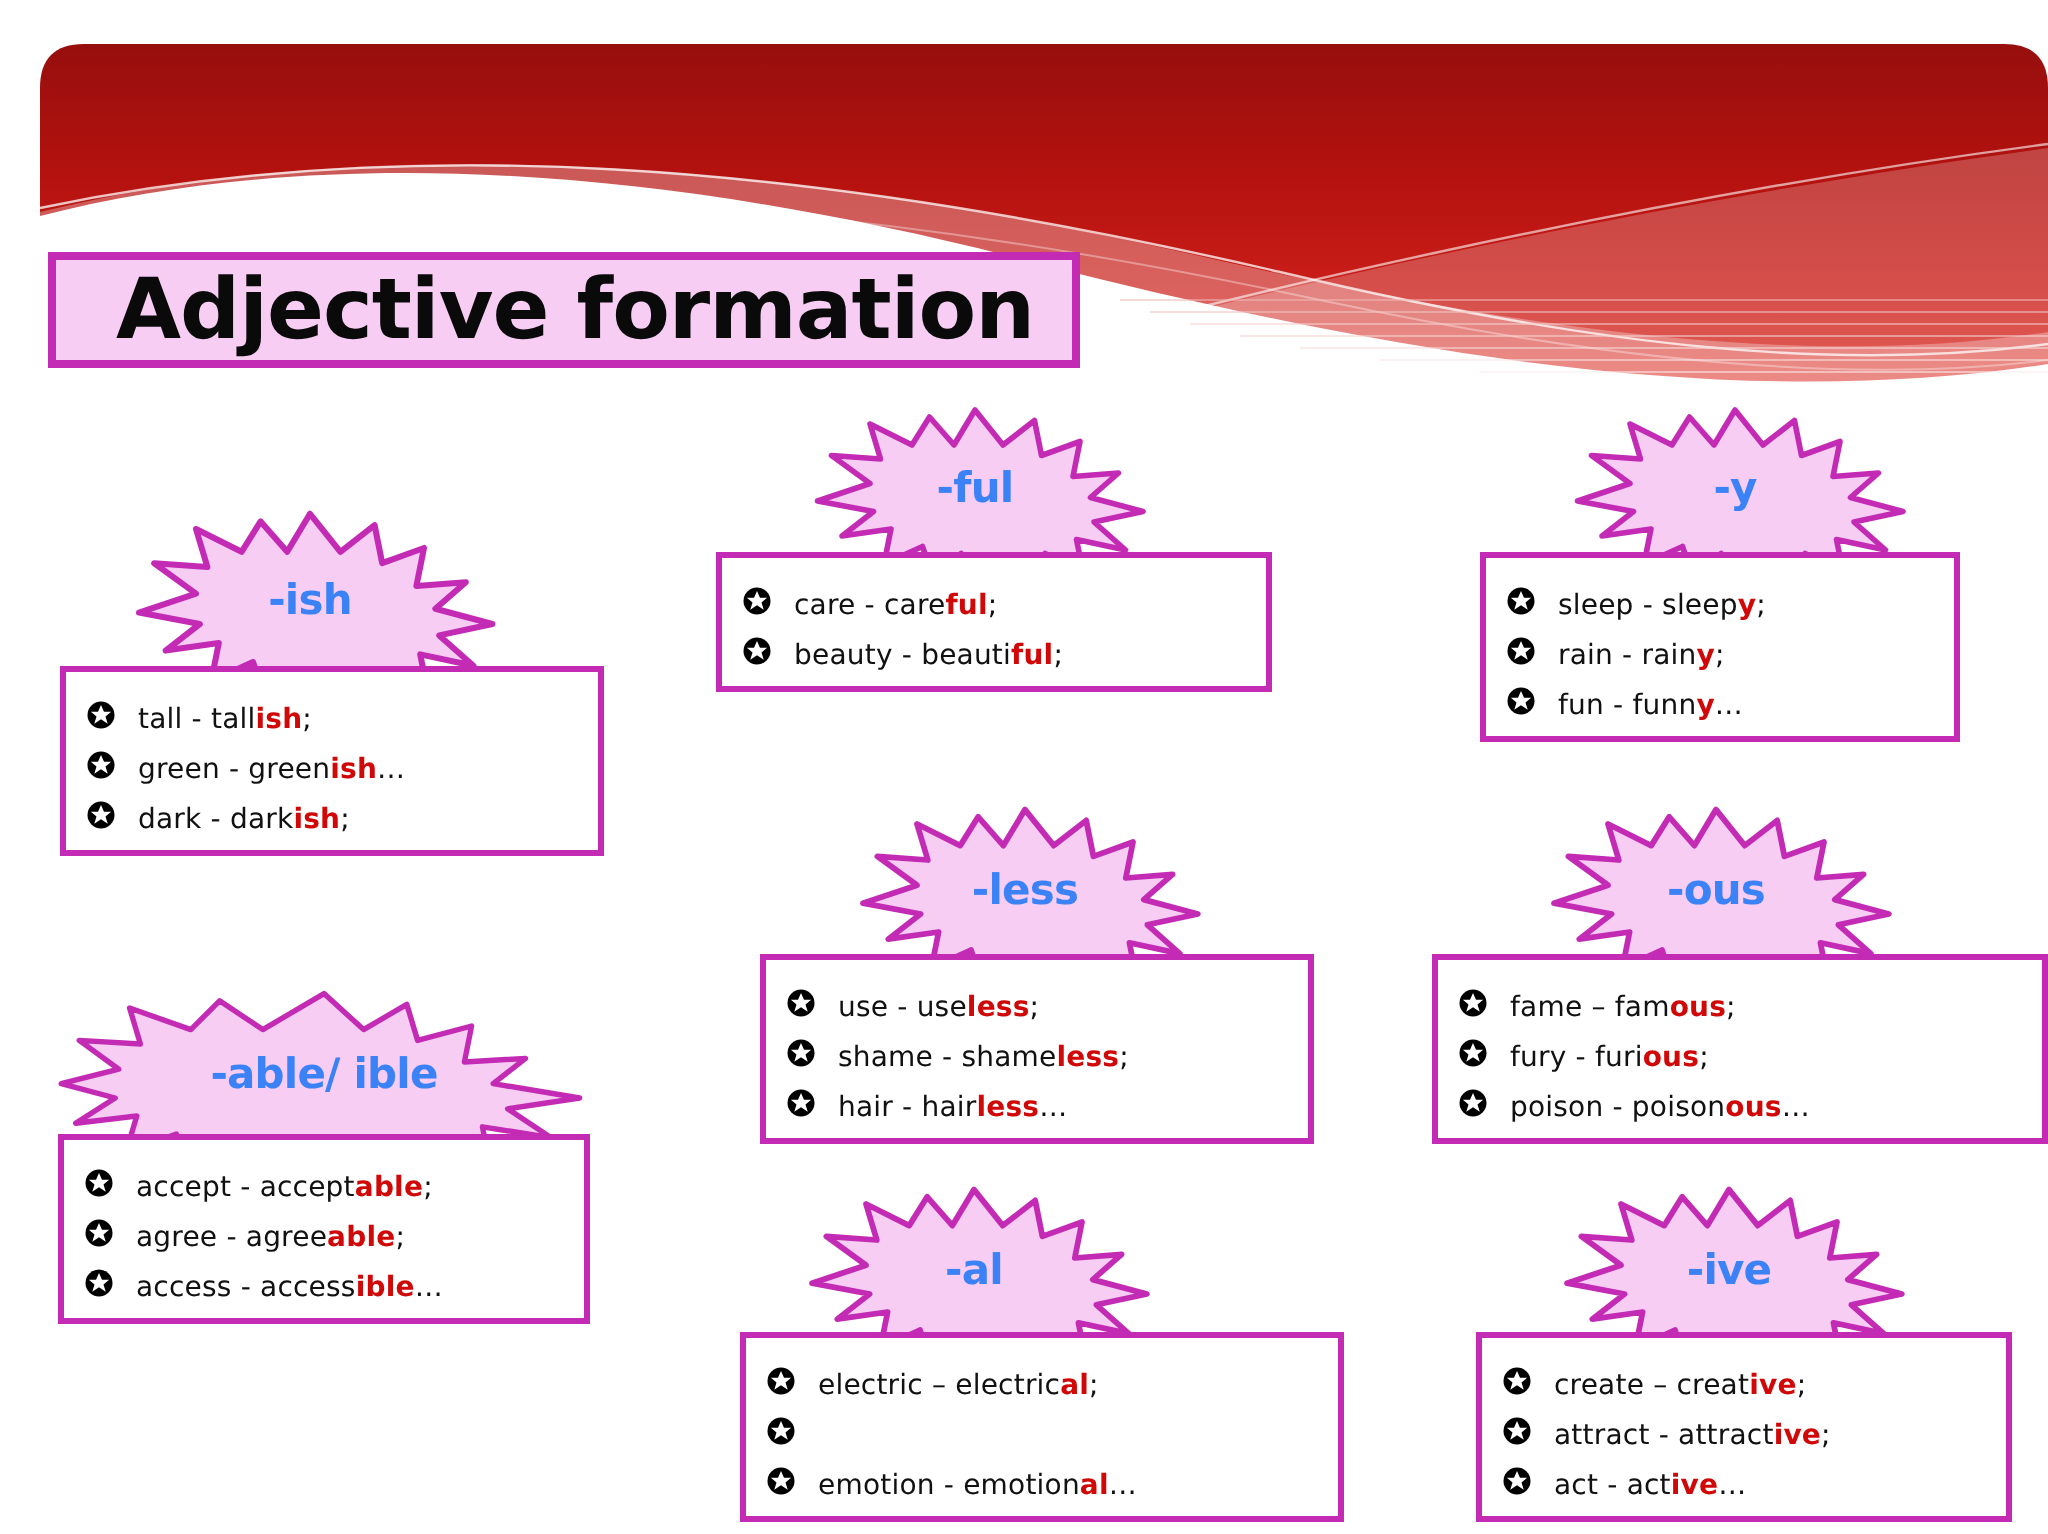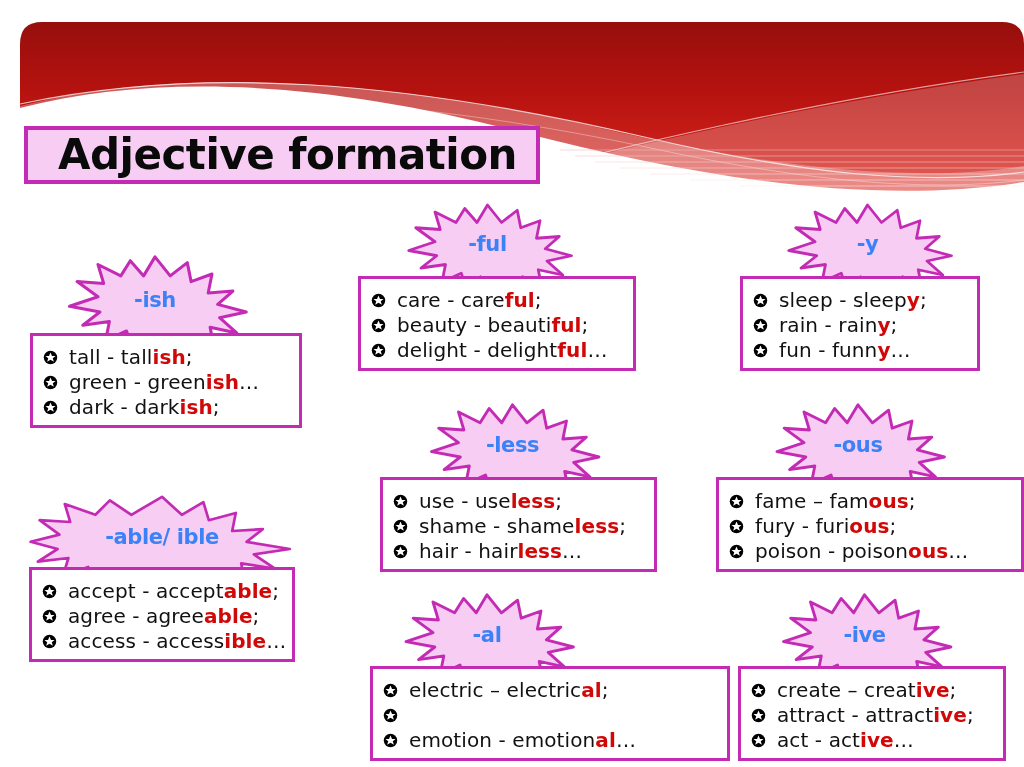--- a/index.html
+++ b/index.html
@@ -108,21 +108,21 @@
     font-family: "DejaVu Sans", sans-serif;
     font-size: 15px;
     color: #000000;
     line-height: 25px;
     position: relative;
     top: 1px;
   }
   .ex-bullet svg { display: block; margin-top: 6px; }
   .ex-text {
     font-family: "DejaVu Sans", sans-serif;
-    font-size: 20px;
+    font-size: 14px;
     line-height: 25px;
     color: #111111;
     letter-spacing: 0.1px;
   }
   .ex-text b {
     color: #d00808;
     font-weight: bold;
   }
   .ex-text .plain {
     color: #111111;
@@ -239,29 +239,20 @@
       </div>
       <div class="ex-row">
         <span class="ex-bullet">
             <svg width="15" height="15" viewBox="0 0 16 16">
               <circle cx="8" cy="8" r="7.2" fill="#000"></circle>
               <polygon points="8,2.6 9.6,6.3 13.4,6.3 10.4,8.8 11.6,12.6 8,10.3 4.4,12.6 5.6,8.8 2.6,6.3 6.4,6.3" fill="#fff"></polygon>
             </svg>
           </span>
         <span class="ex-text"><span class="plain">beauty - beauti</span><b>ful</b><span class="plain">;</span></span>
       </div>
-      <div class="ex-row">
-        <span class="ex-bullet">
-            <svg width="15" height="15" viewBox="0 0 16 16">
-              <circle cx="8" cy="8" r="7.2" fill="#000"></circle>
-              <polygon points="8,2.6 9.6,6.3 13.4,6.3 10.4,8.8 11.6,12.6 8,10.3 4.4,12.6 5.6,8.8 2.6,6.3 6.4,6.3" fill="#fff"></polygon>
-            </svg>
-          </span>
-        <span class="ex-text"><span class="plain">delight - delight</span><b>ful</b><span class="plain">…</span></span>
-      </div>
     </div>
   </div>
 
   <div class="group" style="left:740px; top:203px;">
     <div class="burst" style="left:40px; top:0; width:175px; height:88px;">
       <svg width="175" height="88" viewBox="0 0 200 100" xmlns="http://www.w3.org/2000/svg">
         <polygon points="100,2 116,22 134,8 138,28 160,20 156,40 182,38 166,52 196,60 168,66 186,82 158,76 162,96 140,84 134,100 118,86 104,100 92,84 76,98 70,80 48,90 52,70 24,74 42,60 10,54 40,44 18,28 46,30 40,10 64,22 74,6 88,22" fill="#f7cdf4" stroke="#c32bb4" stroke-width="3.2" stroke-linejoin="round"></polygon>
       </svg>
       <div class="burst-label">-y</div>
     </div>
@@ -410,21 +401,21 @@
     </div>
   </div>
 
   <div class="group" style="left:370px; top:593px;">
     <div class="burst" style="left:22px; top:0; width:190px; height:90px;">
       <svg width="190" height="90" viewBox="0 0 200 100" xmlns="http://www.w3.org/2000/svg">
         <polygon points="100,2 116,22 134,8 138,28 160,20 156,40 182,38 166,52 196,60 168,66 186,82 158,76 162,96 140,84 134,100 118,86 104,100 92,84 76,98 70,80 48,90 52,70 24,74 42,60 10,54 40,44 18,28 46,30 40,10 64,22 74,6 88,22" fill="#f7cdf4" stroke="#c32bb4" stroke-width="3.2" stroke-linejoin="round"></polygon>
       </svg>
       <div class="burst-label">-al</div>
     </div>
-    <div class="examples" style="left:0; top:73px; width:360px;">
+    <div class="examples" style="left:0; top:73px; width:302px;">
       <div class="ex-row">
         <span class="ex-bullet">
             <svg width="15" height="15" viewBox="0 0 16 16">
               <circle cx="8" cy="8" r="7.2" fill="#000"></circle>
               <polygon points="8,2.6 9.6,6.3 13.4,6.3 10.4,8.8 11.6,12.6 8,10.3 4.4,12.6 5.6,8.8 2.6,6.3 6.4,6.3" fill="#fff"></polygon>
             </svg>
           </span>
         <span class="ex-text"><span class="plain">electric – electric</span><b>al</b><span class="plain">;</span></span>
       </div>
       <div class="ex-row">

